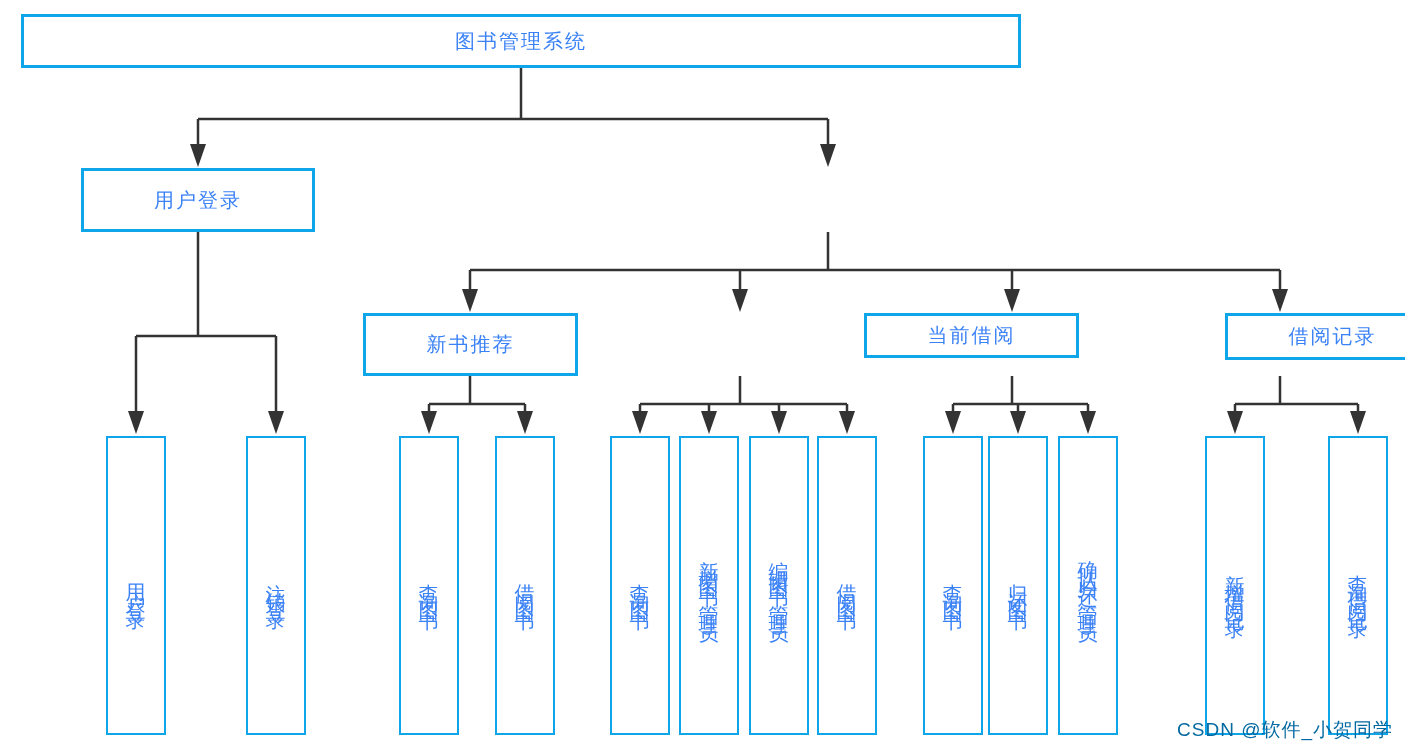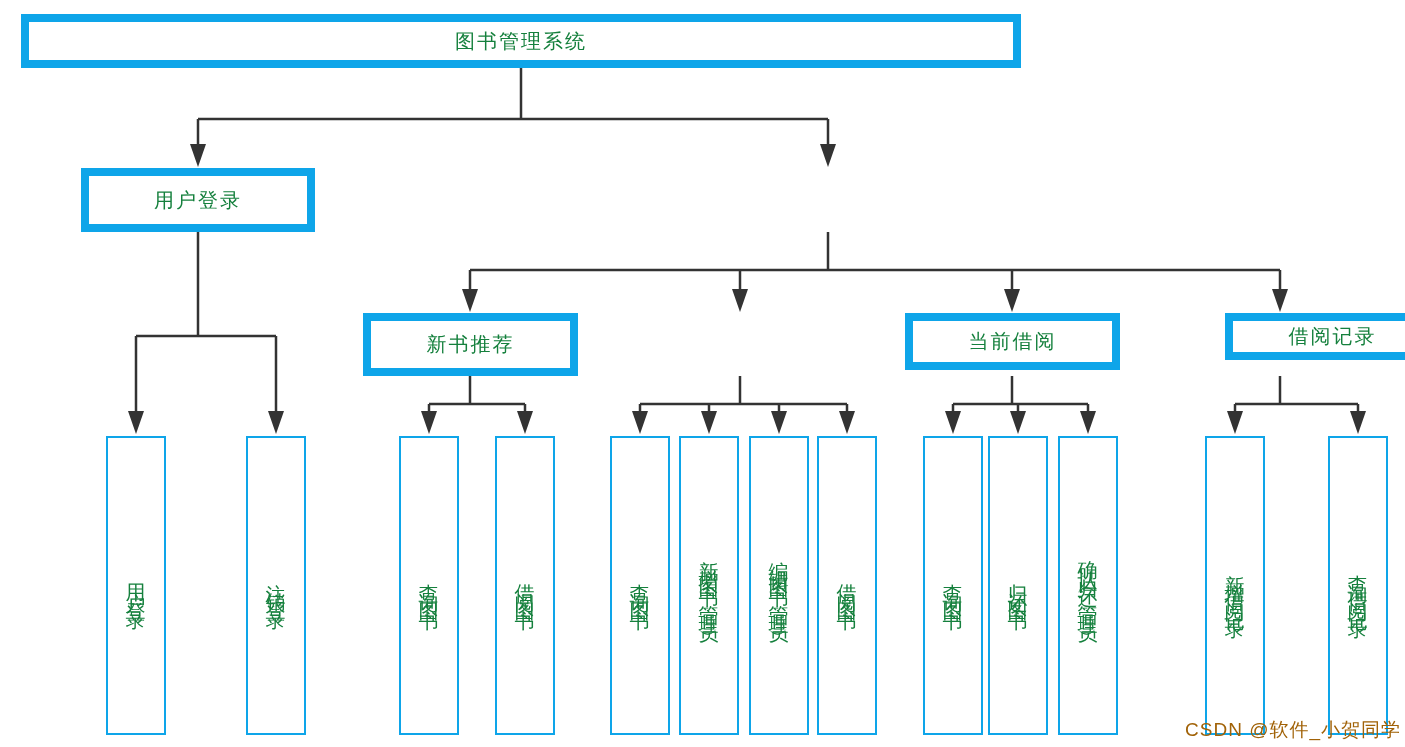--- a/index.html
+++ b/index.html
@@ -17,26 +17,26 @@
   }
   .connectors {
     position: absolute;
     left: 0; top: 0;
     width: 1405px;
     height: 747px;
   }
   .box {
     position: absolute;
     background: #ffffff;
-    border: 8px solid #0ea5e9;
+    border: 3px solid #0ea5e9;
     box-sizing: border-box;
     display: flex;
     align-items: center;
     justify-content: center;
-    color: #15803d;
+    color: #3b82f6;
   }
   .box.h .label {
     font-size: 20px;
     letter-spacing: 2px;
     white-space: nowrap;
   }
   .box.v {
     width: 60px;
     height: 299px;
     border-width: 2.5px;
@@ -44,24 +44,24 @@
   .box.v .label {
     writing-mode: vertical-rl;
     text-orientation: upright;
     font-size: 20px;
     letter-spacing: 0.45em;
     line-height: 1;
     white-space: nowrap;
   }
   .watermark {
     position: absolute;
-    right: 4px;
+    right: 12px;
     bottom: 4px;
     font-size: 19px;
-    color: #a16207;
+    color: #0369a1;
     letter-spacing: 1px;
     white-space: nowrap;
   }
 </style>
 </head>
 <body>
 
 <div class="canvas">
 
   <svg class="connectors" viewBox="0 0 1405 747" xmlns="http://www.w3.org/2000/svg">
@@ -137,21 +137,21 @@
     <span class="label">图书管理系统</span>
   </div>
 
   <div class="box h" style="left:81px; top:168px; width:234px; height:64px;">
     <span class="label">用户登录</span>
   </div>
 
   <div class="box h" style="left:363px; top:313px; width:215px; height:63px;">
     <span class="label">新书推荐</span>
   </div>
-  <div class="box h" style="left:905px; top:313px; width:215px; height:57px;">
+  <div class="box h" style="left:864px; top:313px; width:215px; height:45px;">
     <span class="label">当前借阅</span>
   </div>
   <div class="box h" style="left:1225px; top:313px; width:215px; height:47px;justify-content:center;">
     <span class="label">借阅记录</span>
   </div>
 
   <div class="box v" style="left:106px; top:436px;">
     <span class="label">用户登录</span>
   </div>
   <div class="box v" style="left:246px; top:436px;">

